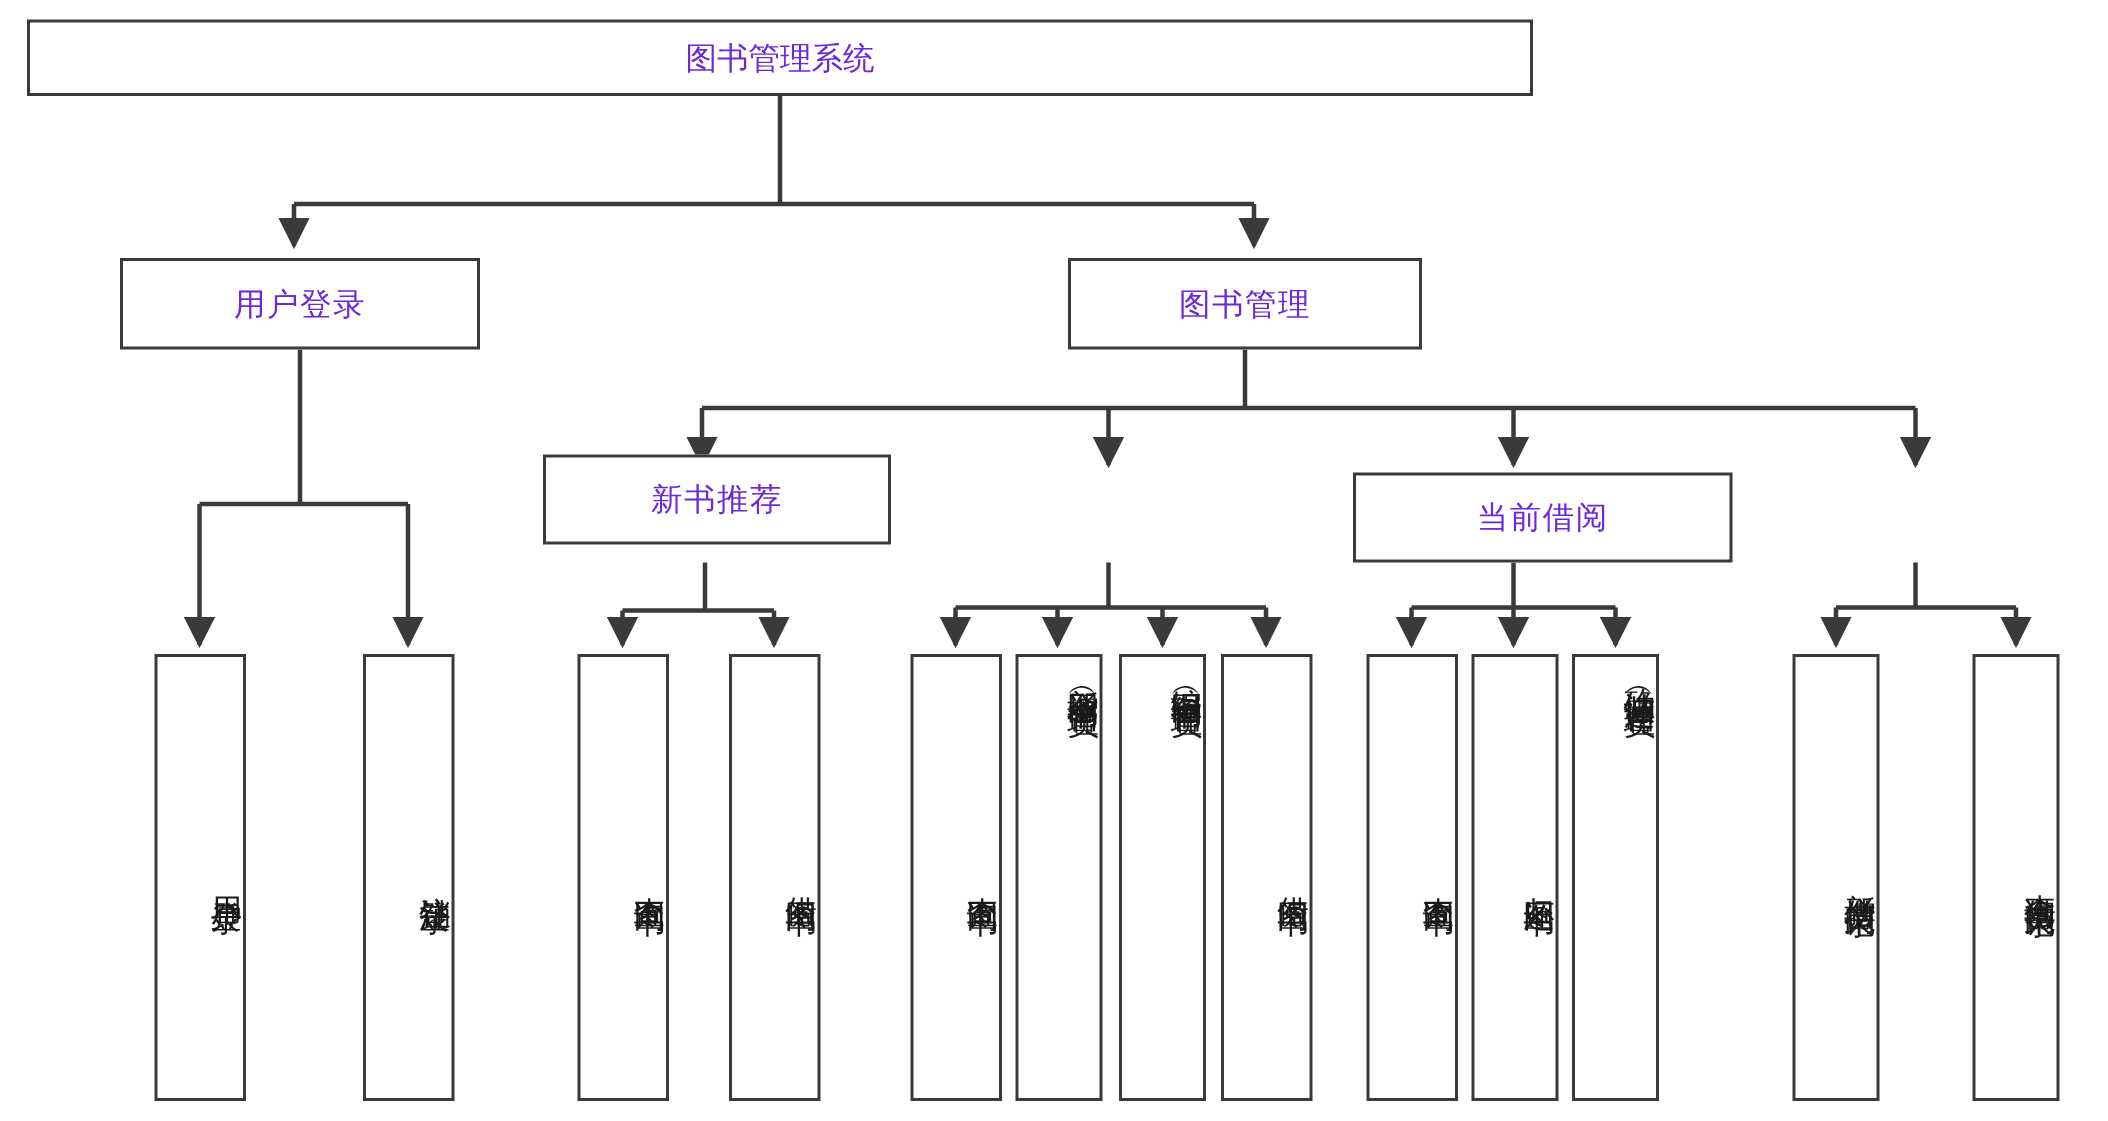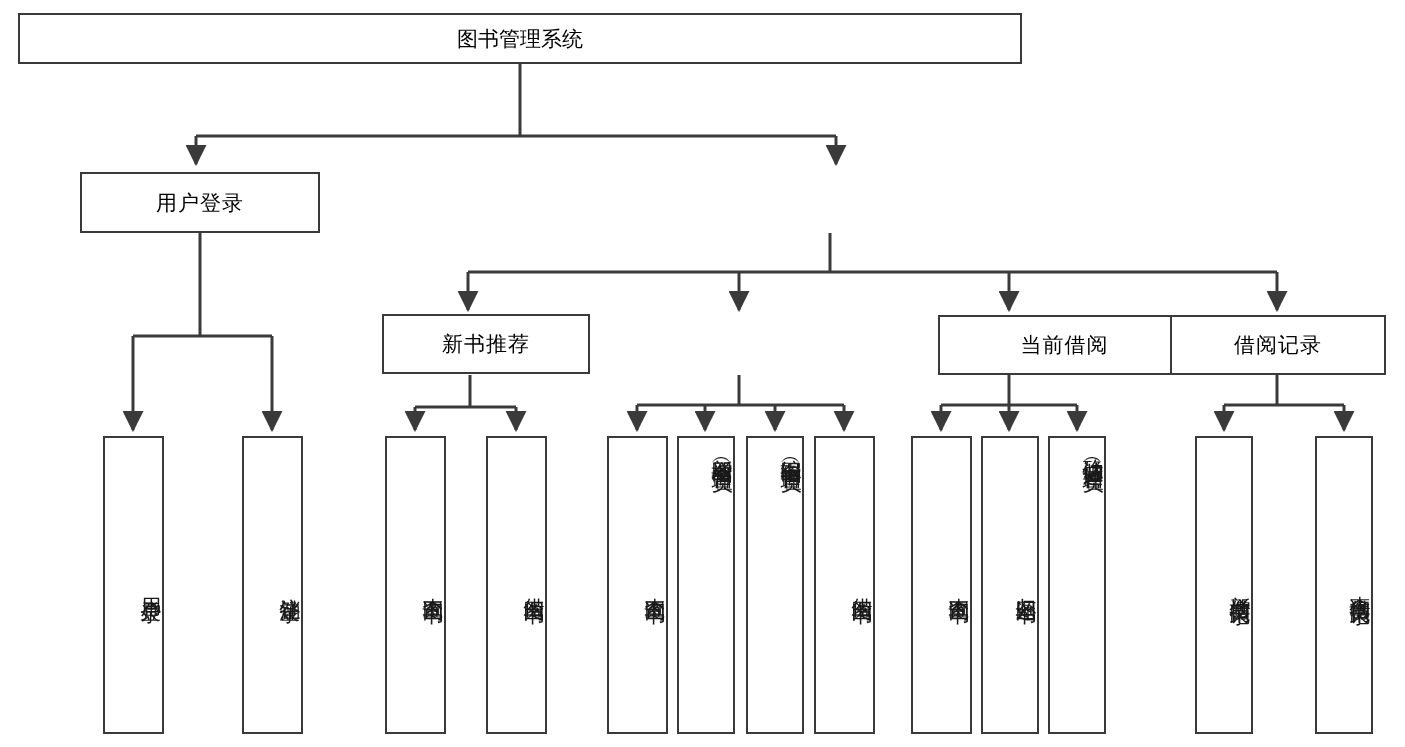--- a/index.html
+++ b/index.html
@@ -26,21 +26,21 @@
     pointer-events: none;
   }
   .node {
     position: absolute;
     box-sizing: border-box;
     border: 2px solid #3a3a3a;
     background: #ffffff;
     display: flex;
     align-items: center;
     justify-content: center;
-    color: #000000;
+    color: #6d28d9;
   }
   .node.h {
     font-size: 21px;
     letter-spacing: 1px;
   }
   .node.root {
     font-size: 21px;
   }
   .leaf {
     position: absolute;
@@ -132,29 +132,29 @@
     </g>
   </svg>
 
   <div class="node root" style="left:18px; top:13px; width:1004px; height:51px;">
     <span>图书管理系统</span>
   </div>
 
   <div class="node h" style="left:80px; top:172px; width:240px; height:61px;">
     <span>用户登录</span>
   </div>
-
-  <div class="node h" style="left:362px; top:314px; width:208px; height:60px;margin-left:20px;">
+  <div class="node h" style="left:712px; top:172px; width:236px; height:61px;">
+    <span>图书管理</span>
+  </div>
+
+  <div class="node h" style="left:362px; top:303px; width:232px; height:60px;">
     <span>新书推荐</span>
   </div>
-  <div class="node h" style="left:902px; top:315px; width:253px; height:60px;margin-left:36px;">
+  <div class="node h" style="left:902px; top:315px; width:253px; height:60px;">
     <span>当前借阅</span>
-  </div>
-  <div class="node h" style="left:1170px; top:315px; width:216px; height:60px;">
-    <span>借阅记录</span>
   </div>
 
   <div class="leaf" style="left:103px; top:436px; width:61px; height:298px;">
     <span class="vtext">用户登录</span>
   </div>
   <div class="leaf" style="left:242px; top:436px; width:61px; height:298px;">
     <span class="vtext">注销登录</span>
   </div>
 
   <div class="leaf" style="left:385px; top:436px; width:61px; height:298px;">

